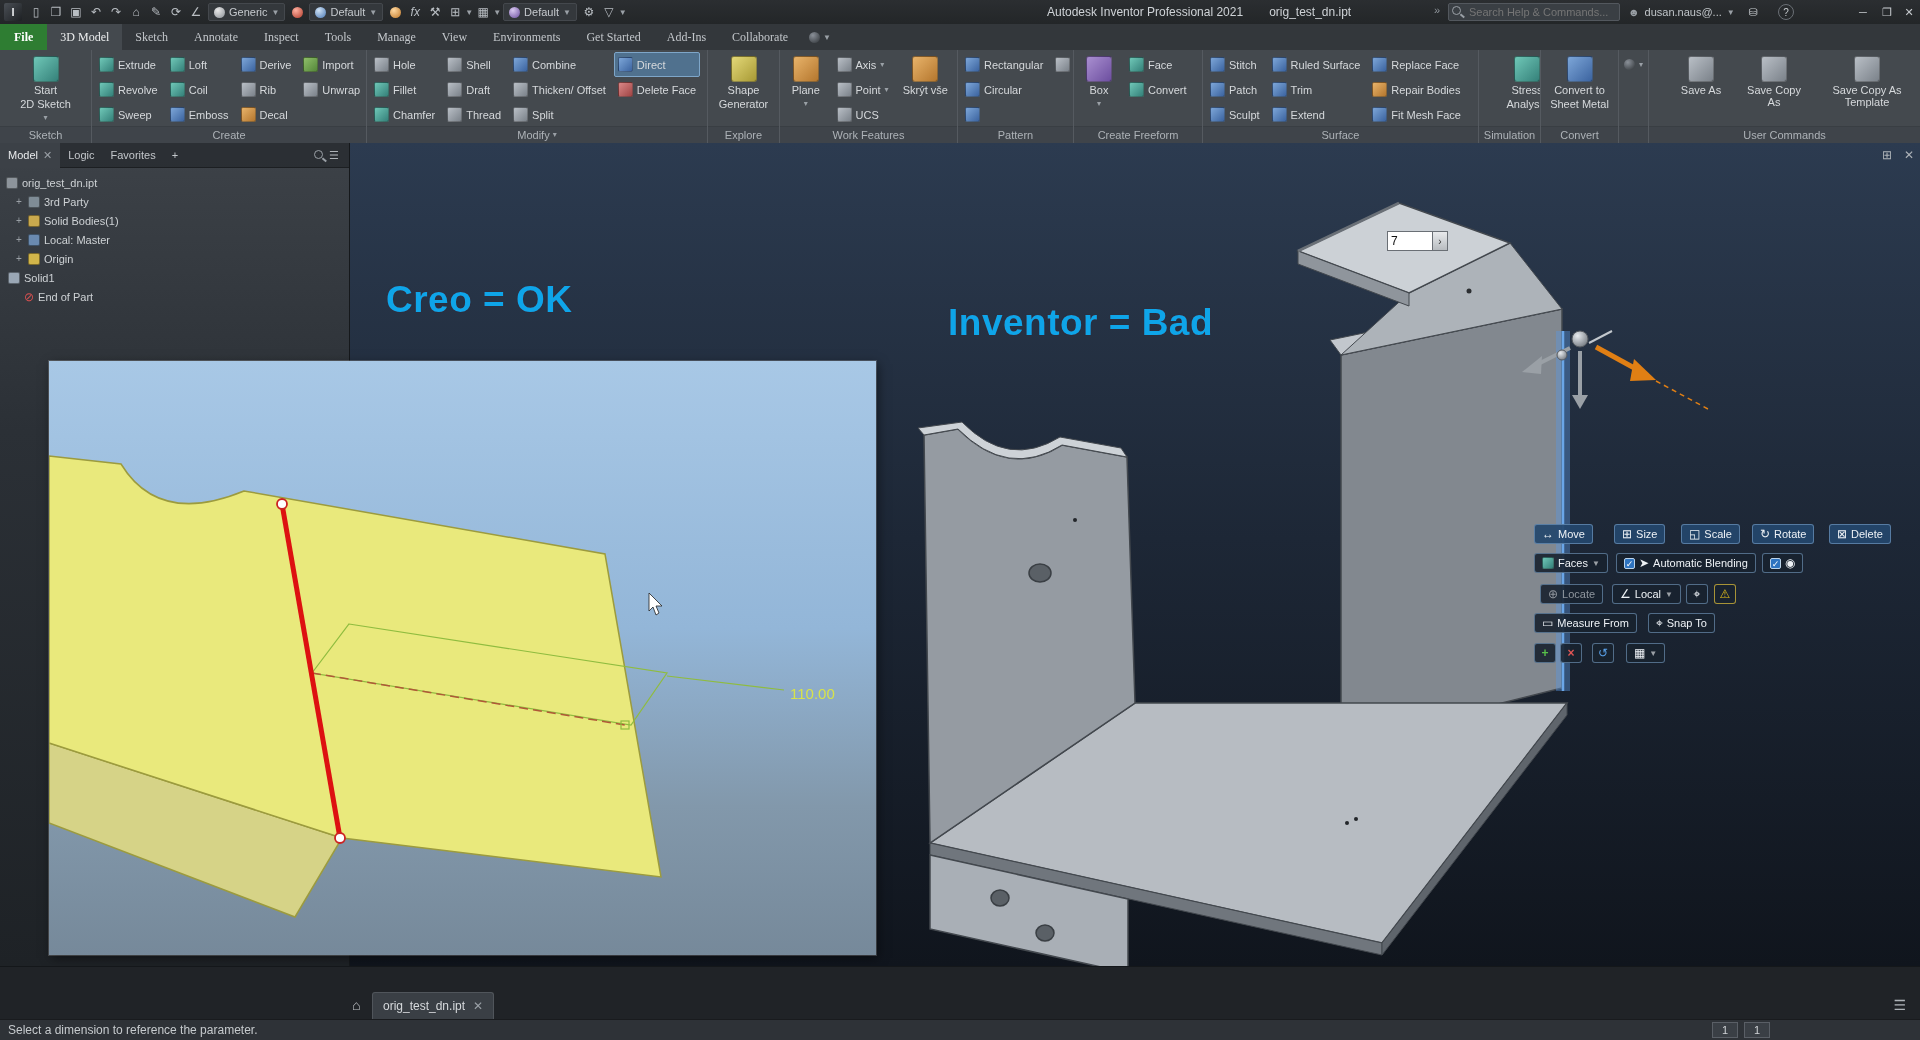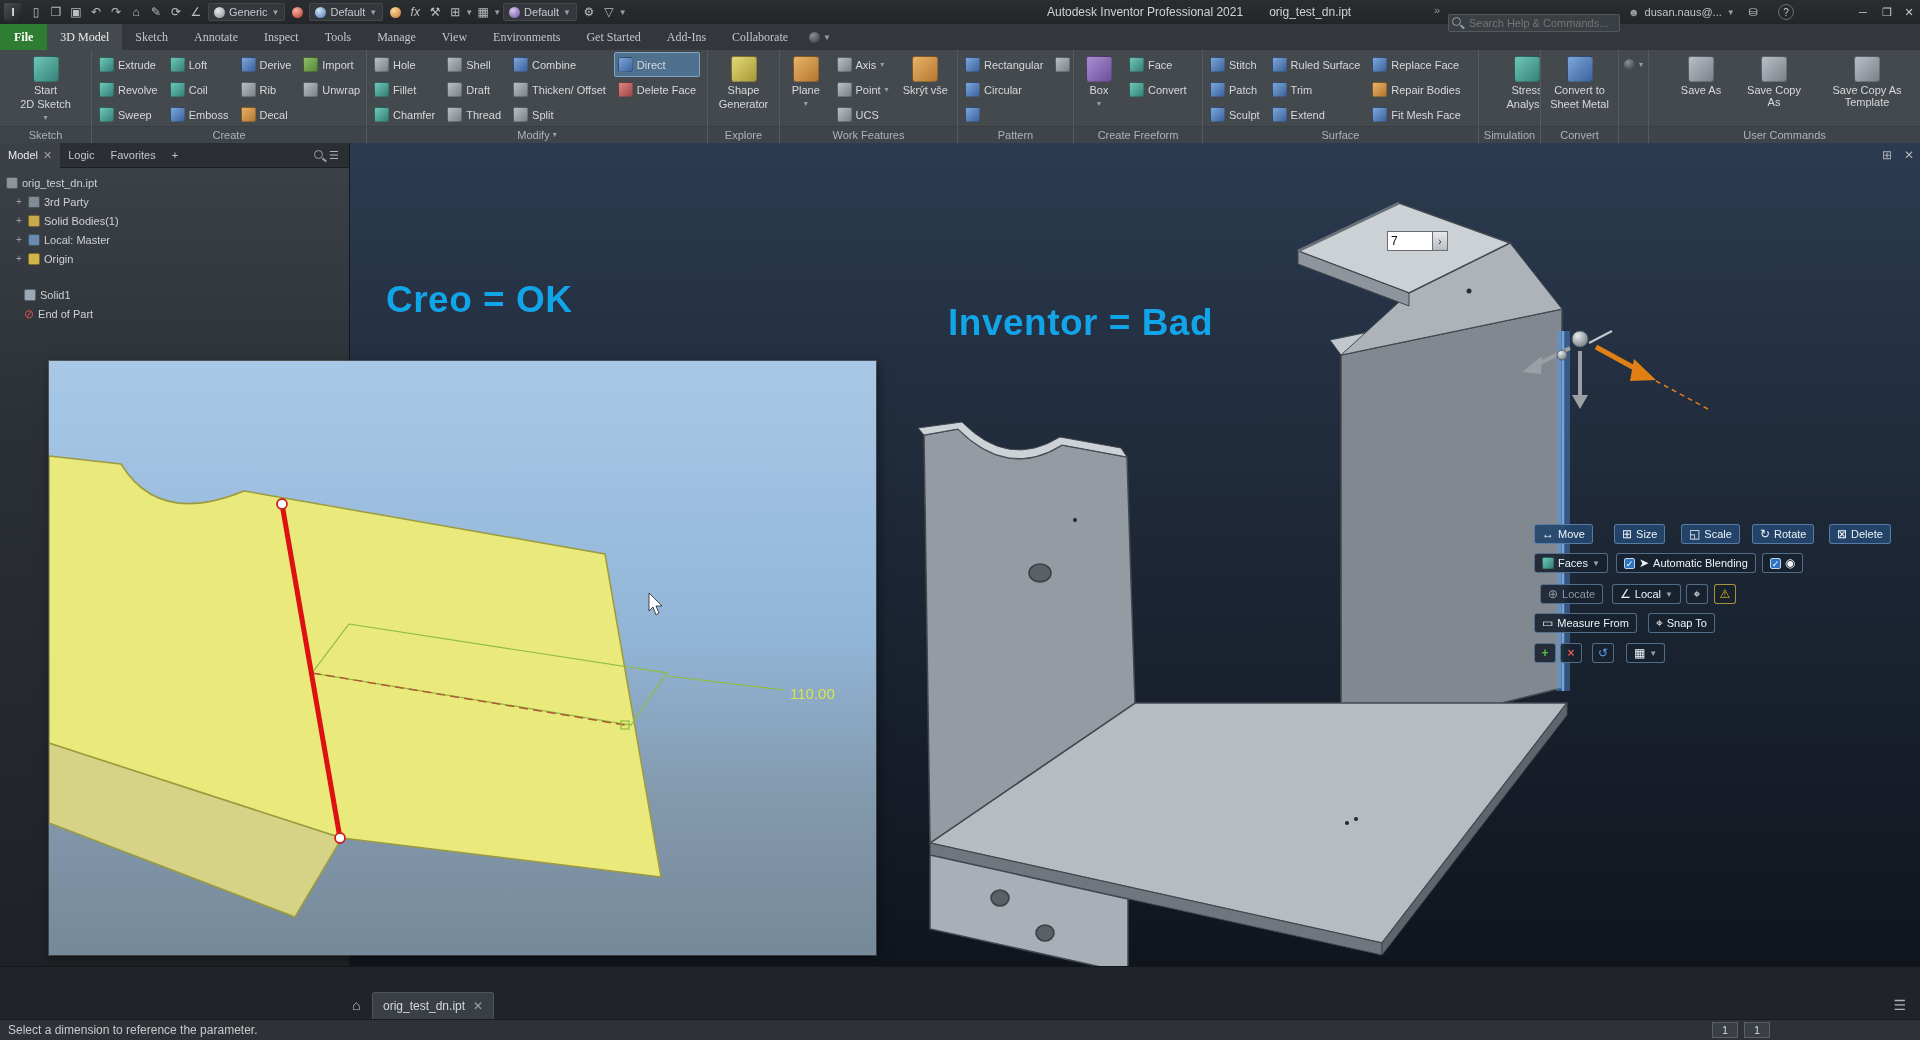--- a/index.html
+++ b/index.html
@@ -15,21 +15,21 @@
     color:#b9bec3; font-size:12px; flex:none; }
   .appbadge { width:18px; height:18px; margin:0 4px; border-radius:2px;
     background:linear-gradient(135deg,#4a4f55,#1d2023); color:#e8eaec; font-weight:bold;
     display:flex; align-items:center; justify-content:center; font-size:11px; }
   .qdrop { display:flex; align-items:center; gap:4px; height:18px; padding:0 5px; margin:0 2px;
     border:1px solid #44484d; border-radius:2px; background:#34383c; color:#c6cace; white-space:nowrap; }
   .ball { width:11px; height:11px; border-radius:50%; display:inline-block; flex:none; }
   .caret { font-size:8px; color:#9aa0a6; }
   .tb-title { position:absolute; left:1047px; top:0; height:24px; display:flex; align-items:center;
     gap:26px; color:#cfd3d7; font-size:12px; white-space:nowrap; }
-  .tb-search { position:absolute; left:1448px; top:14px; width:172px; height:18px; }
+  .tb-search { position:absolute; left:1448px; top:3px; width:172px; height:18px; }
   .tb-search input { width:100%; height:100%; background:#3a3f44; border:1px solid #53585e;
     border-radius:2px; color:#9aa0a6; font-size:11px; padding:0 4px 0 20px;
     font-family:"Liberation Sans", sans-serif; }
   .searchglyph { position:absolute; left:4px; top:3px; width:9px; height:9px;
     border:1.5px solid #9aa0a6; border-radius:50%; }
   .searchglyph::after { content:""; position:absolute; left:7px; top:8px; width:5px; height:1.5px;
     background:#9aa0a6; transform:rotate(40deg); }
   .tb-user { position:absolute; left:1628px; top:0; height:24px; display:flex; align-items:center;
     gap:5px; color:#c0c5c9; }
   .winbtn { width:22px; height:24px; display:flex; align-items:center; justify-content:center;
@@ -592,21 +592,21 @@
       <div class="trow" style="padding-left:14px;">
         <span class="texp">+</span>
         <span class="ticon" style="background:#6a8ab0;"></span>
         <span>Local: Master</span>
       </div>
       <div class="trow" style="padding-left:14px;">
         <span class="texp">+</span>
         <span class="ticon" style="background:#d1b54a;"></span>
         <span>Origin</span>
       </div>
-      <div class="trow" style="padding-left:24px;margin-top:17px;">
+      <div class="trow" style="padding-left:8px;">
         <span class="ticon" style="background:#9aa7b5;"></span>
         <span>Solid1</span>
       </div>
       <div class="trow" style="padding-left:24px;">
         <span style="color:#d65050; font-size:12px;">⊘</span>
         <span>End of Part</span>
       </div>
     </div>
   </div>
 

